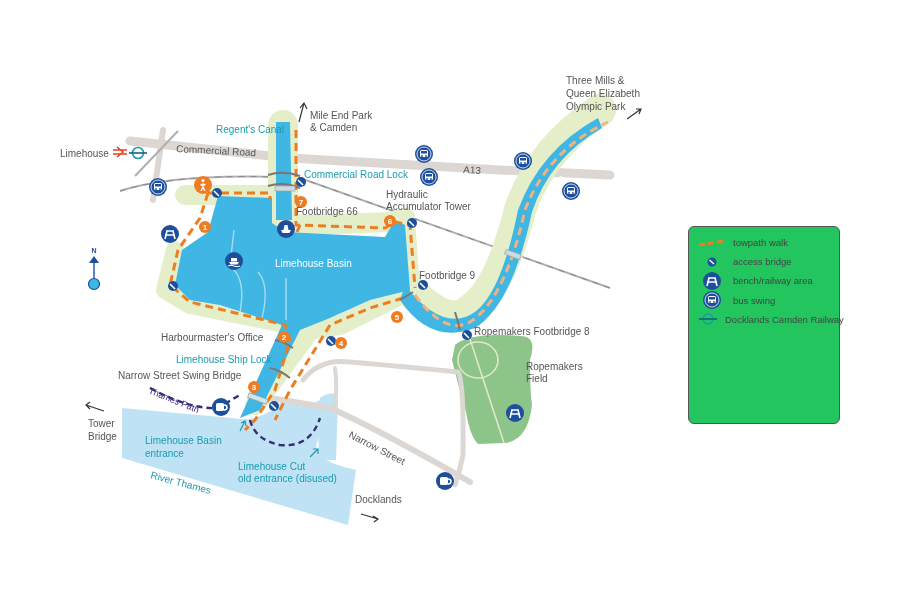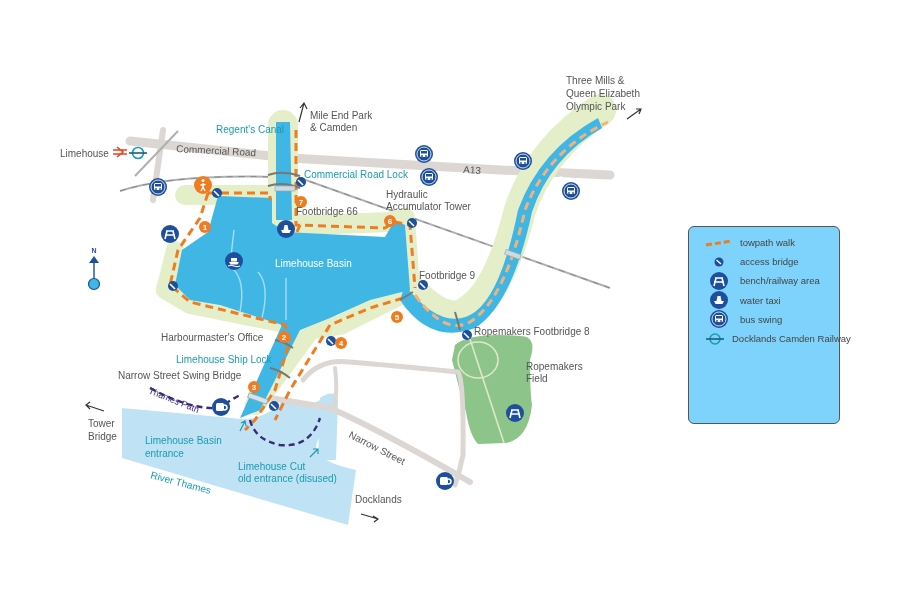--- a/index.html
+++ b/index.html
@@ -3,22 +3,22 @@
 <meta charset="utf-8">
 <style>
   html, body { margin: 0; padding: 0; background: #ffffff; }
   body { width: 900px; height: 600px; position: relative; overflow: hidden; font-family: "Liberation Sans", sans-serif; }
   #map { position: absolute; left: 0; top: 0; width: 900px; height: 600px; }
   .lbl { font-family: "Liberation Sans", sans-serif; font-size: 10px; fill: #555555; }
   .lbl-teal { font-family: "Liberation Sans", sans-serif; font-size: 10px; fill: #1a9bb0; }
   .lbl-white { font-family: "Liberation Sans", sans-serif; font-size: 10px; fill: #ffffff; }
   .legend {
     position: absolute; left: 688px; top: 226px; width: 152px; height: 198px;
-    border: 1px solid #555; border-radius: 6px; background: #7dd3fc; box-sizing: border-box;
-    padding: 6px 6px 6px 15px;
+    border: 1px solid #555; border-radius: 6px; background: #22c55e; box-sizing: border-box;
+    padding: 6px 6px 6px 8px;
   }
   .legend-row { display: flex; align-items: center; height: 19.2px; }
   .legend-icon { width: 30px; height: 16px; display: flex; align-items: center; justify-content: center; margin-right: 6px; }
   .legend-label { font-size: 9.5px; color: #444; font-family: "Liberation Sans", sans-serif; white-space: nowrap; }
 </style>
 </head>
 <body>
 
 <svg id="map" viewBox="0 0 900 600" xmlns="http://www.w3.org/2000/svg">
   <defs>
@@ -261,28 +261,20 @@
     <span class="legend-icon">
       <svg width="18" height="18" viewBox="-9 -9 18 18">
           <use href="#sym-bench"></use>
         </svg>
     </span>
     <span class="legend-label">bench/railway area</span>
   </div>
   <div class="legend-row">
     <span class="legend-icon">
       <svg width="18" height="18" viewBox="-9 -9 18 18">
-          <use href="#sym-taxi"></use>
-        </svg>
-    </span>
-    <span class="legend-label">water taxi</span>
-  </div>
-  <div class="legend-row">
-    <span class="legend-icon">
-      <svg width="18" height="18" viewBox="-9 -9 18 18">
           <use href="#sym-bus"></use>
         </svg>
     </span>
     <span class="legend-label">bus swing</span>
   </div>
   <div class="legend-row">
     <span class="legend-icon">
       <svg width="22" height="14">
           <circle cx="11" cy="7" r="5" fill="none" stroke="#1a9bb0" stroke-width="1.6"></circle>
           <line x1="2" y1="7" x2="20" y2="7" stroke="#1a5f7a" stroke-width="1.6"></line>

